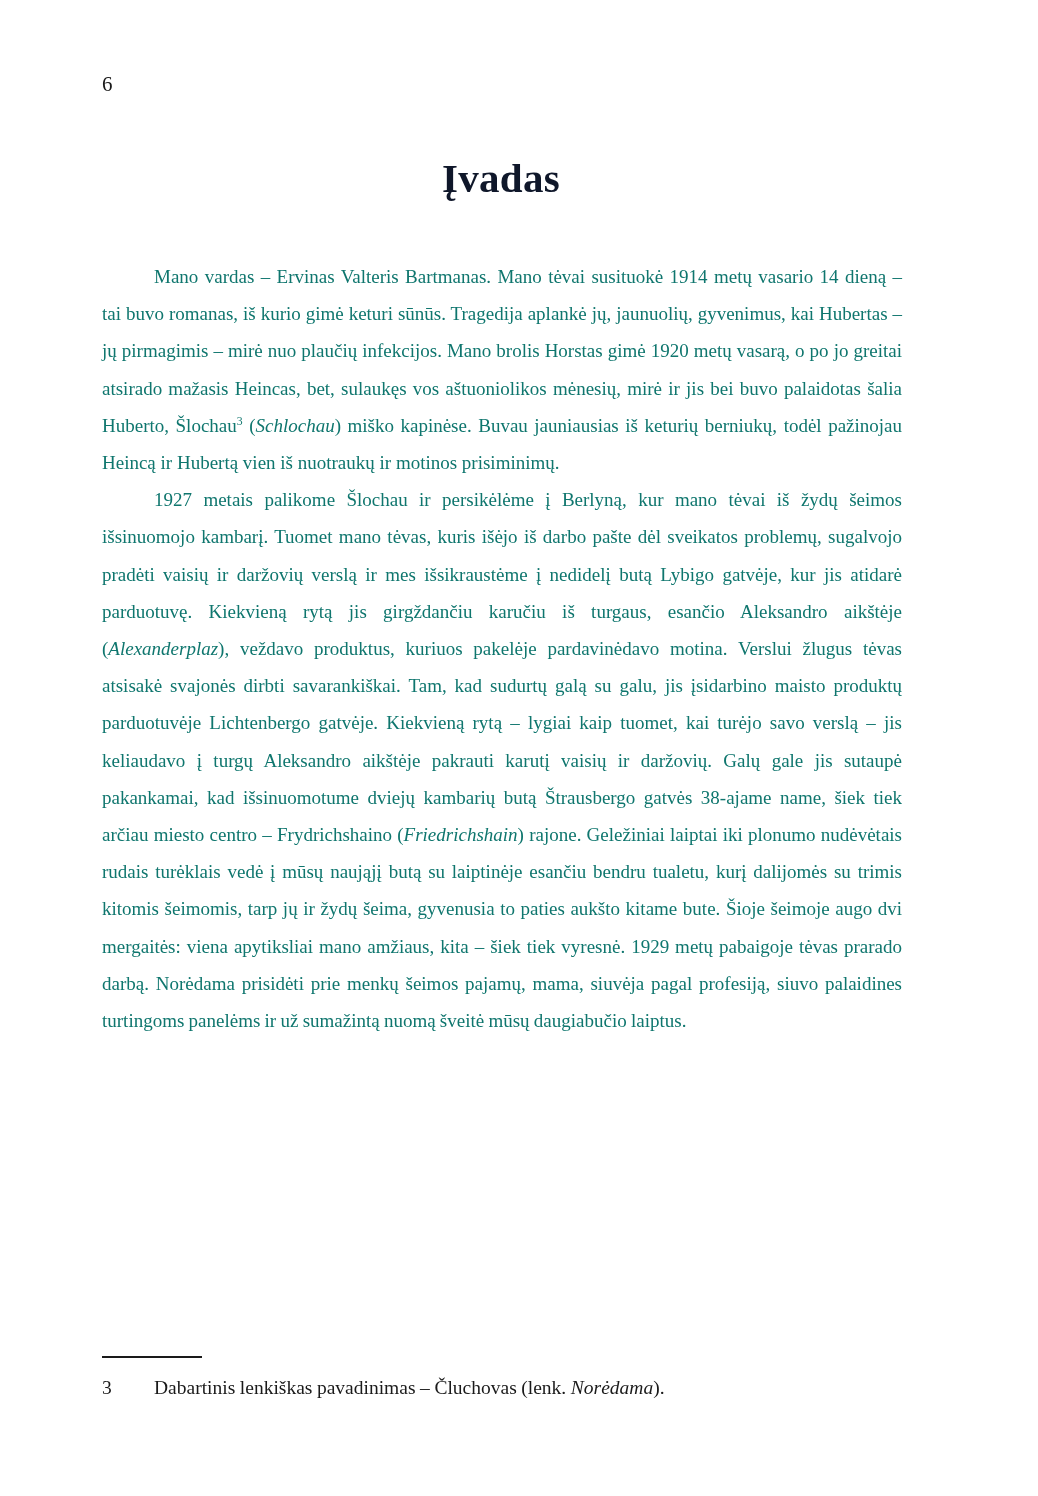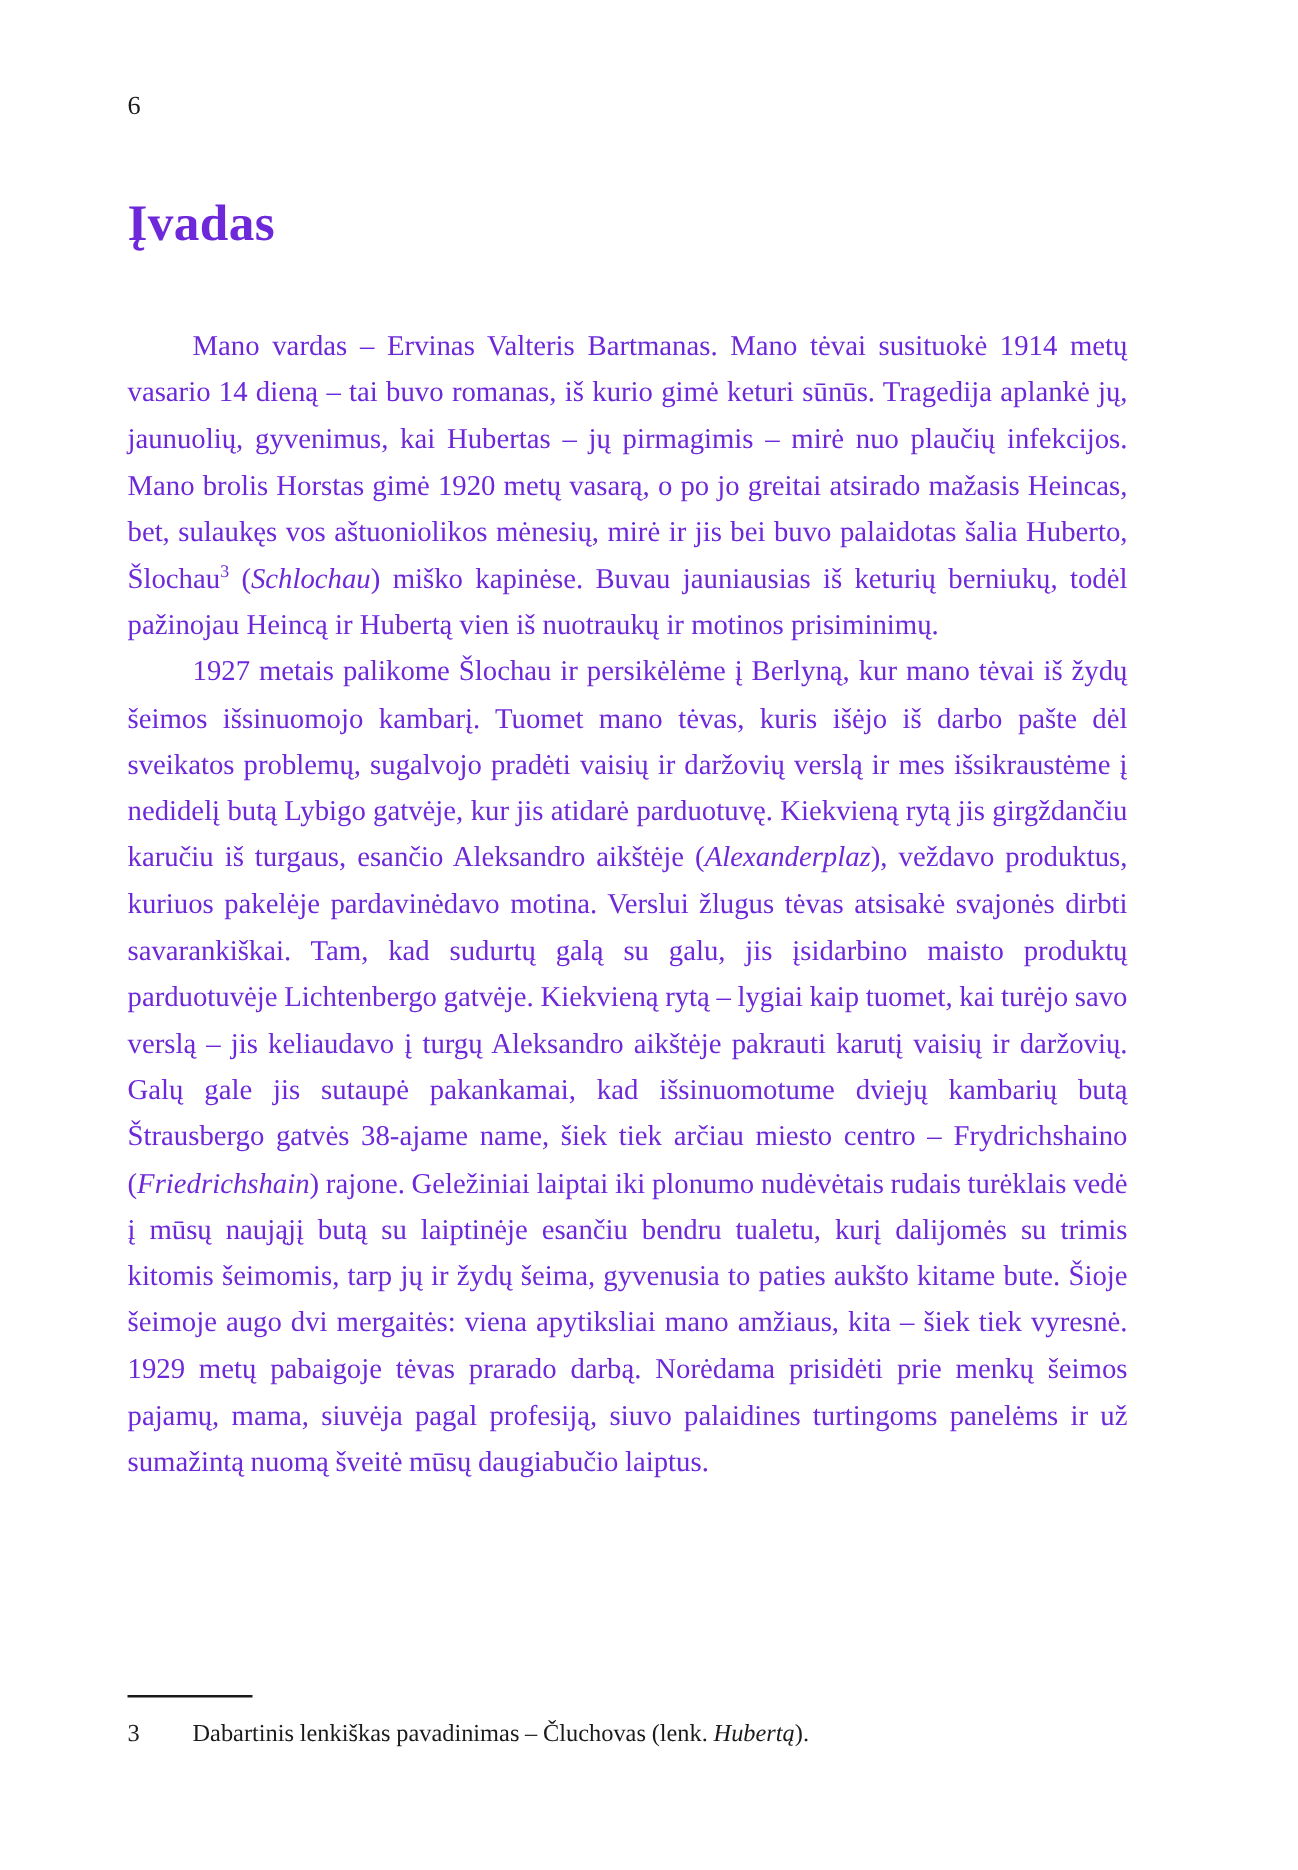--- a/index.html
+++ b/index.html
@@ -28,41 +28,42 @@
     font-size: 21px;
     line-height: 1;
     color: #1a1a1a;
     letter-spacing: 0.2px;
   }
   .chapter-title {
     position: absolute;
     left: 102px;
     top: 128px;
     width: 798px;
+    text-align: center;
     font-size: 41px;
     font-weight: bold;
     line-height: 1.15;
     letter-spacing: 0.3px;
-    color: #6d28d9;
+    color: #0f172a;
   }
   .body-col {
     position: absolute;
     left: 102px;
     top: 258px;
     width: 800px;
   }
   p.para {
     margin: 0;
-    font-size: 23px;
+    font-size: 19px;
     line-height: 37.2px;
     text-align: justify;
     text-justify: inter-word;
     text-indent: 52px;
     hyphens: none;
-    color: #6d28d9;
+    color: #0f766e;
   }
   p.para + p.para {
     margin-top: 0;
   }
   .tight {
     
     word-spacing: -0.5px;
   }
   sup.fn-ref {
     font-size: 0.62em;
@@ -111,17 +112,17 @@
 
   <div class="body-col">
     <p class="para">Mano vardas – Ervinas Valteris Bartmanas. Mano tėvai susituokė 1914 metų vasario 14 dieną – tai buvo romanas, iš kurio gimė keturi sūnūs. Tragedija aplankė jų, jaunuolių, gyvenimus, kai Hubertas – jų pirmagimis – mirė nuo plaučių infekcijos. Mano brolis Horstas gimė 1920 metų vasarą, o po jo greitai atsirado mažasis Heincas, bet, sulaukęs vos aštuoniolikos mėnesių, mirė ir jis bei buvo palaidotas šalia Huberto, Šlochau<sup class="fn-ref">3</sup> (<em>Schlochau</em>) miško kapinėse. Buvau jauniausias iš keturių berniukų, todėl pažinojau Heincą ir Hubertą vien iš nuotraukų ir motinos prisiminimų.</p>
     <p class="para tight">1927 metais palikome Šlochau ir persikėlėme į Berlyną, kur mano tėvai iš žydų šeimos išsinuomojo kambarį. Tuomet mano tėvas, kuris išėjo iš darbo pašte dėl sveikatos problemų, sugalvojo pradėti vaisių ir daržovių verslą ir mes išsikraustėme į nedidelį butą Lybigo gatvėje, kur jis atidarė parduotuvę. Kiekvieną rytą jis girgždančiu karučiu iš turgaus, esančio Aleksandro aikštėje (<em>Alexanderplaz</em>), veždavo produktus, kuriuos pakelėje pardavinėdavo motina. Verslui žlugus tėvas atsisakė svajonės dirbti savarankiškai. Tam, kad sudurtų galą su galu, jis įsidarbino maisto produktų parduotuvėje Lichtenbergo gatvėje. Kiekvieną rytą – lygiai kaip tuomet, kai turėjo savo verslą – jis keliaudavo į turgų Aleksandro aikštėje pakrauti karutį vaisių ir daržovių. Galų gale jis sutaupė pakankamai, kad išsinuomotume dviejų kambarių butą Štrausbergo gatvės 38-ajame name, šiek tiek arčiau miesto centro – Frydrichshaino (<em>Friedrichshain</em>) rajone. Geležiniai laiptai iki plonumo nudėvėtais rudais turėklais vedė į mūsų naująjį butą su laiptinėje esančiu bendru tualetu, kurį dalijomės su trimis kitomis šeimomis, tarp jų ir žydų šeima, gyvenusia to paties aukšto kitame bute. Šioje šeimoje augo dvi mergaitės: viena apytiksliai mano amžiaus, kita – šiek tiek vyresnė. 1929 metų pabaigoje tėvas prarado darbą. Norėdama prisidėti prie menkų šeimos pajamų, mama, siuvėja pagal profesiją, siuvo palaidines turtingoms panelėms ir už sumažintą nuomą šveitė mūsų daugiabučio laiptus.</p>
   </div>
 
   <div class="footnote-area">
     <div class="footnote-rule"></div>
     <div class="footnote">
       <span class="footnote-num">3</span>
-      <span class="footnote-text">Dabartinis lenkiškas pavadinimas – Čluchovas (lenk. <em>Hubertą</em>).</span>
+      <span class="footnote-text">Dabartinis lenkiškas pavadinimas – Čluchovas (lenk. <em>Norėdama</em>).</span>
     </div>
   </div>
 
 </div>
 
 </body></html>

